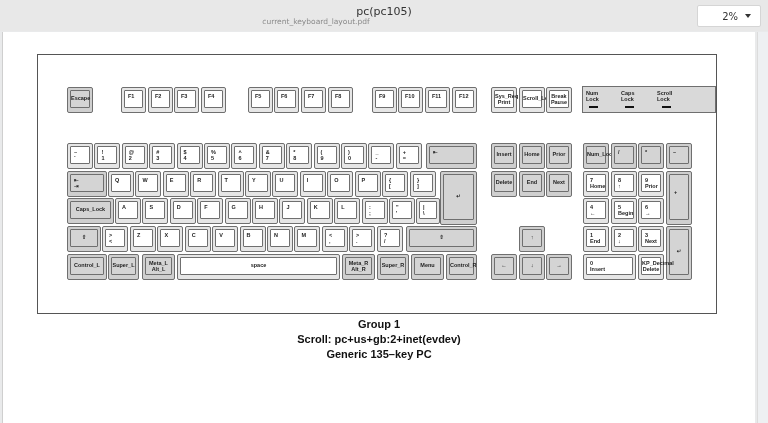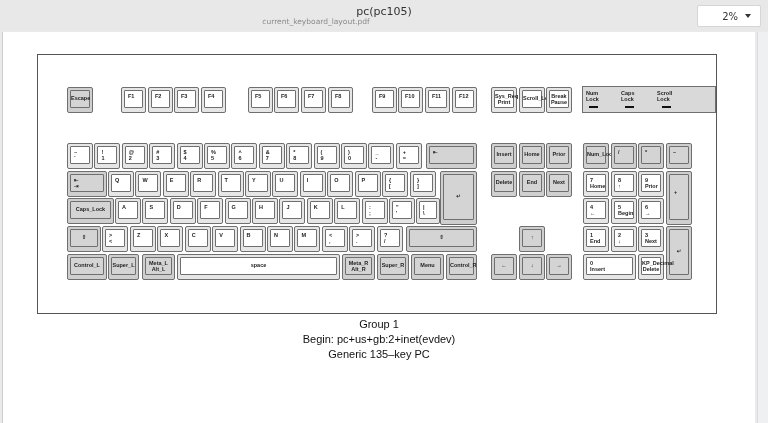--- a/index.html
+++ b/index.html
@@ -19,37 +19,37 @@
   .key .cap .t{position:absolute;font-size:5.5px;color:#222;font-weight:bold;line-height:1;white-space:nowrap;}
   .t.tl{left:3px;top:3px;}
   .t.bl{left:3px;bottom:2px;}
   .t.c{left:0;right:0;text-align:center;top:50%;transform:translateY(-50%);}
   .t.c2a{left:0;right:0;text-align:center;top:3px;}
   .t.c2b{left:0;right:0;text-align:center;bottom:2px;}
   .t.big{font-size:9px;font-weight:normal;}
   .led{position:absolute;left:582px;top:86px;width:134px;height:27px;border:1px solid #6f6f6f;background:#d9d9d9;box-sizing:border-box;}
   .led .item{position:absolute;top:3px;font-size:5.5px;font-weight:bold;color:#222;line-height:1.1;}
   .led .bar{position:absolute;top:19px;width:9px;height:2px;background:#111;}
-  .caption{position:absolute;left:0;width:752px;text-align:center;font-weight:normal;color:#111;font-size:11px;}
+  .caption{position:absolute;left:0;width:752px;text-align:center;font-weight:bold;color:#111;font-size:11px;}
 </style>
 </head>
 <body>
 
 <div class="header">
   <div class="title">pc(pc105)</div>
   <div class="subtitle">current_keyboard_layout.pdf</div>
   <div class="zoom">
     <span>2%</span>
     <span class="caret"></span>
   </div>
 </div>
 
 <div class="page">
   <div class="caption" style="top:286px;">Group 1</div>
-  <div class="caption" style="top:301px;">Begin: pc+us+gb:2+inet(evdev)</div>
+  <div class="caption" style="top:301px;">Scroll: pc+us+gb:2+inet(evdev)</div>
   <div class="caption" style="top:316px;">Generic 135–key PC</div>
 </div>
 <div class="scroll"></div>
 
 <div class="kb"></div>
 
 <div class="led">
   <div class="item" style="left:3px;white-space:pre;">Num
 Lock</div>
   <div class="bar" style="left:6px;"></div>

